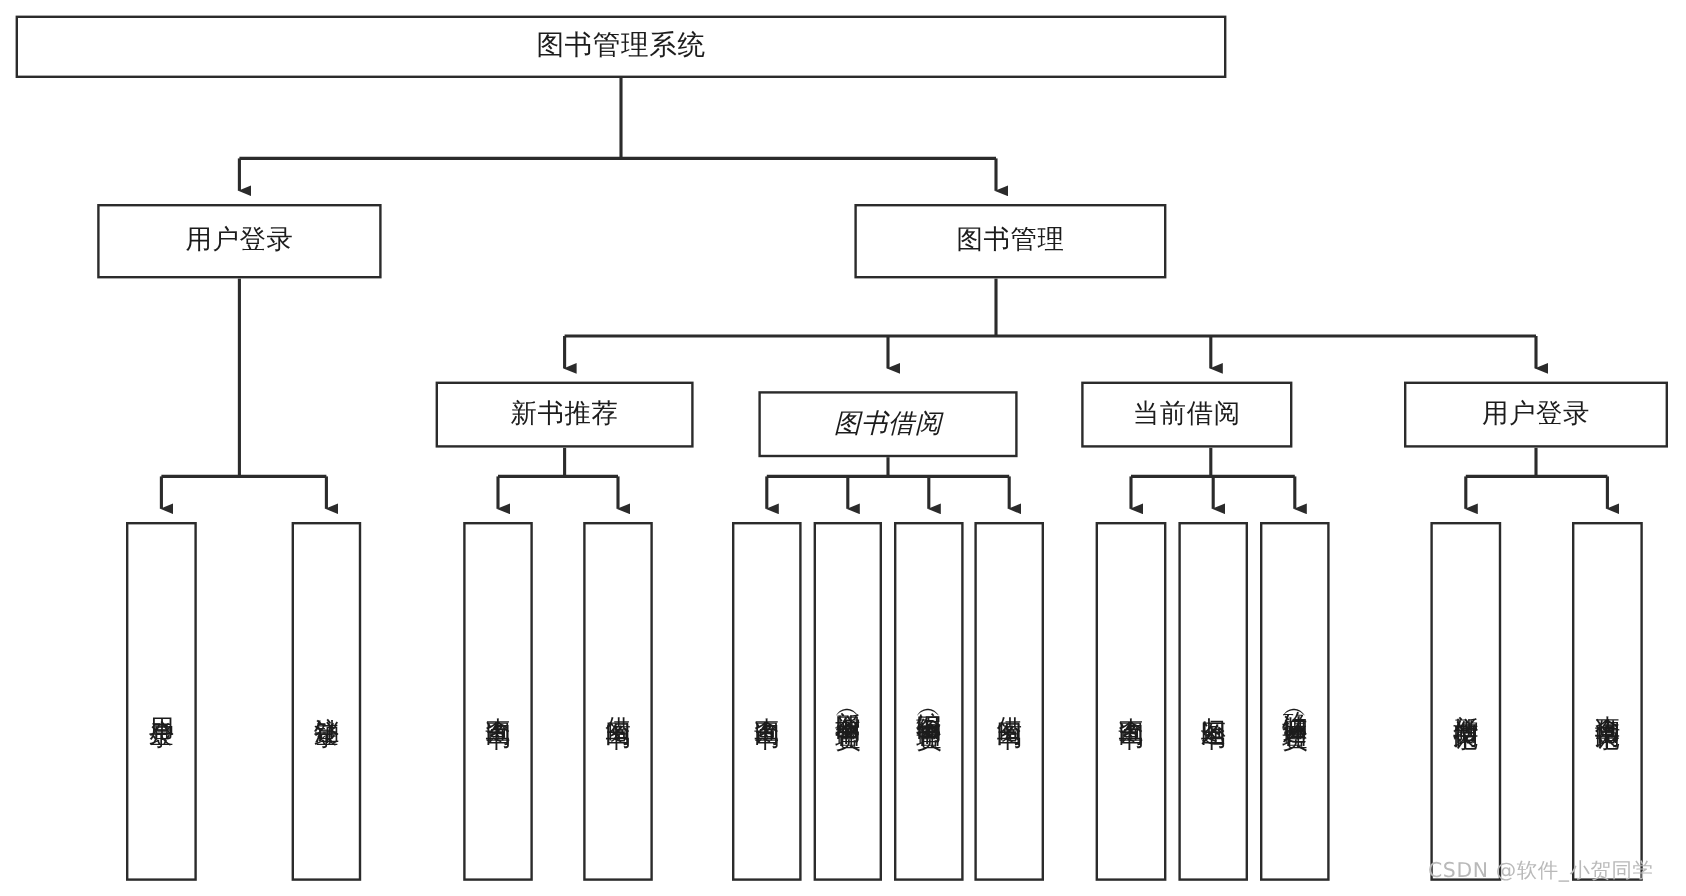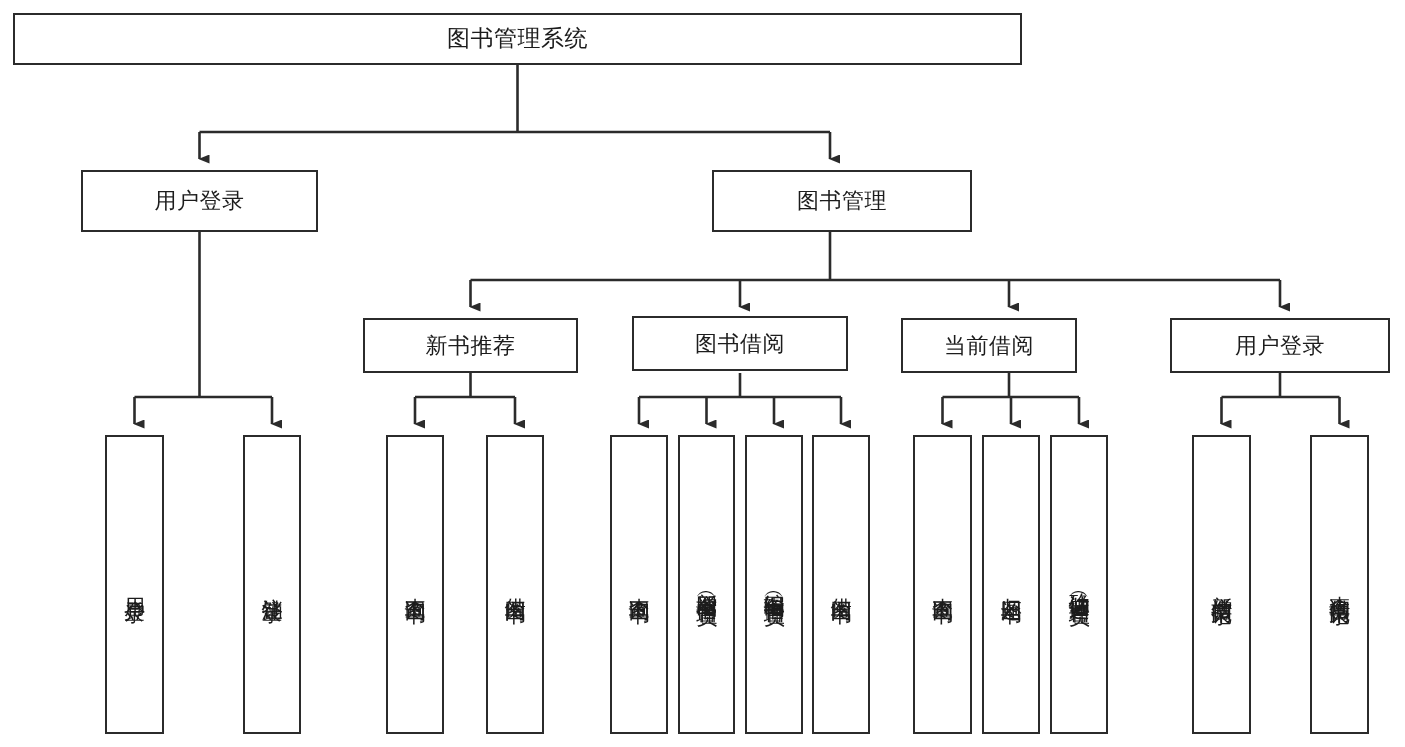--- a/index.html
+++ b/index.html
@@ -126,21 +126,21 @@
       </div>
       <div class="node lvl1" style="left: 81px; top: 170px; width: 237px; height: 62px;">
         <span class="lbl">用户登录</span>
       </div>
       <div class="node lvl1" style="left: 712px; top: 170px; width: 260px; height: 62px;">
         <span class="lbl">图书管理</span>
       </div>
       <div class="node lvl2" style="left: 363px; top: 318px; width: 215px; height: 55px;">
         <span class="lbl">新书推荐</span>
       </div>
-      <div class="node lvl2" style="left: 632px; top: 316px; width: 216px; height: 55px;">
+      <div class="node lvl2" style="left: 632px; top: 326px; width: 216px; height: 55px; font-style: italic;">
         <span class="lbl">图书借阅</span>
       </div>
       <div class="node lvl2" style="left: 901px; top: 318px; width: 176px; height: 55px;">
         <span class="lbl">当前借阅</span>
       </div>
       <div class="node lvl2" style="left: 1170px; top: 318px; width: 220px; height: 55px;">
         <span class="lbl">用户登录</span>
       </div>
       <div class="node lvl3 leaf" style="left: 105px; top: 435px; width: 59px; height: 299px;">
         <span class="lbl">用户登录</span>
@@ -176,13 +176,14 @@
         <span class="lbl">确认归还（管理员）</span>
       </div>
       <div class="node lvl3 leaf" style="left: 1192px; top: 435px; width: 59px; height: 299px;">
         <span class="lbl">新增借阅记录</span>
       </div>
       <div class="node lvl3 leaf" style="left: 1310px; top: 435px; width: 59px; height: 299px;">
         <span class="lbl">查询借阅记录</span>
       </div>
     </div>
 
+  <div class="watermark">CSDN @软件_小贺同学</div>
 </div>
 
 </body></html>

